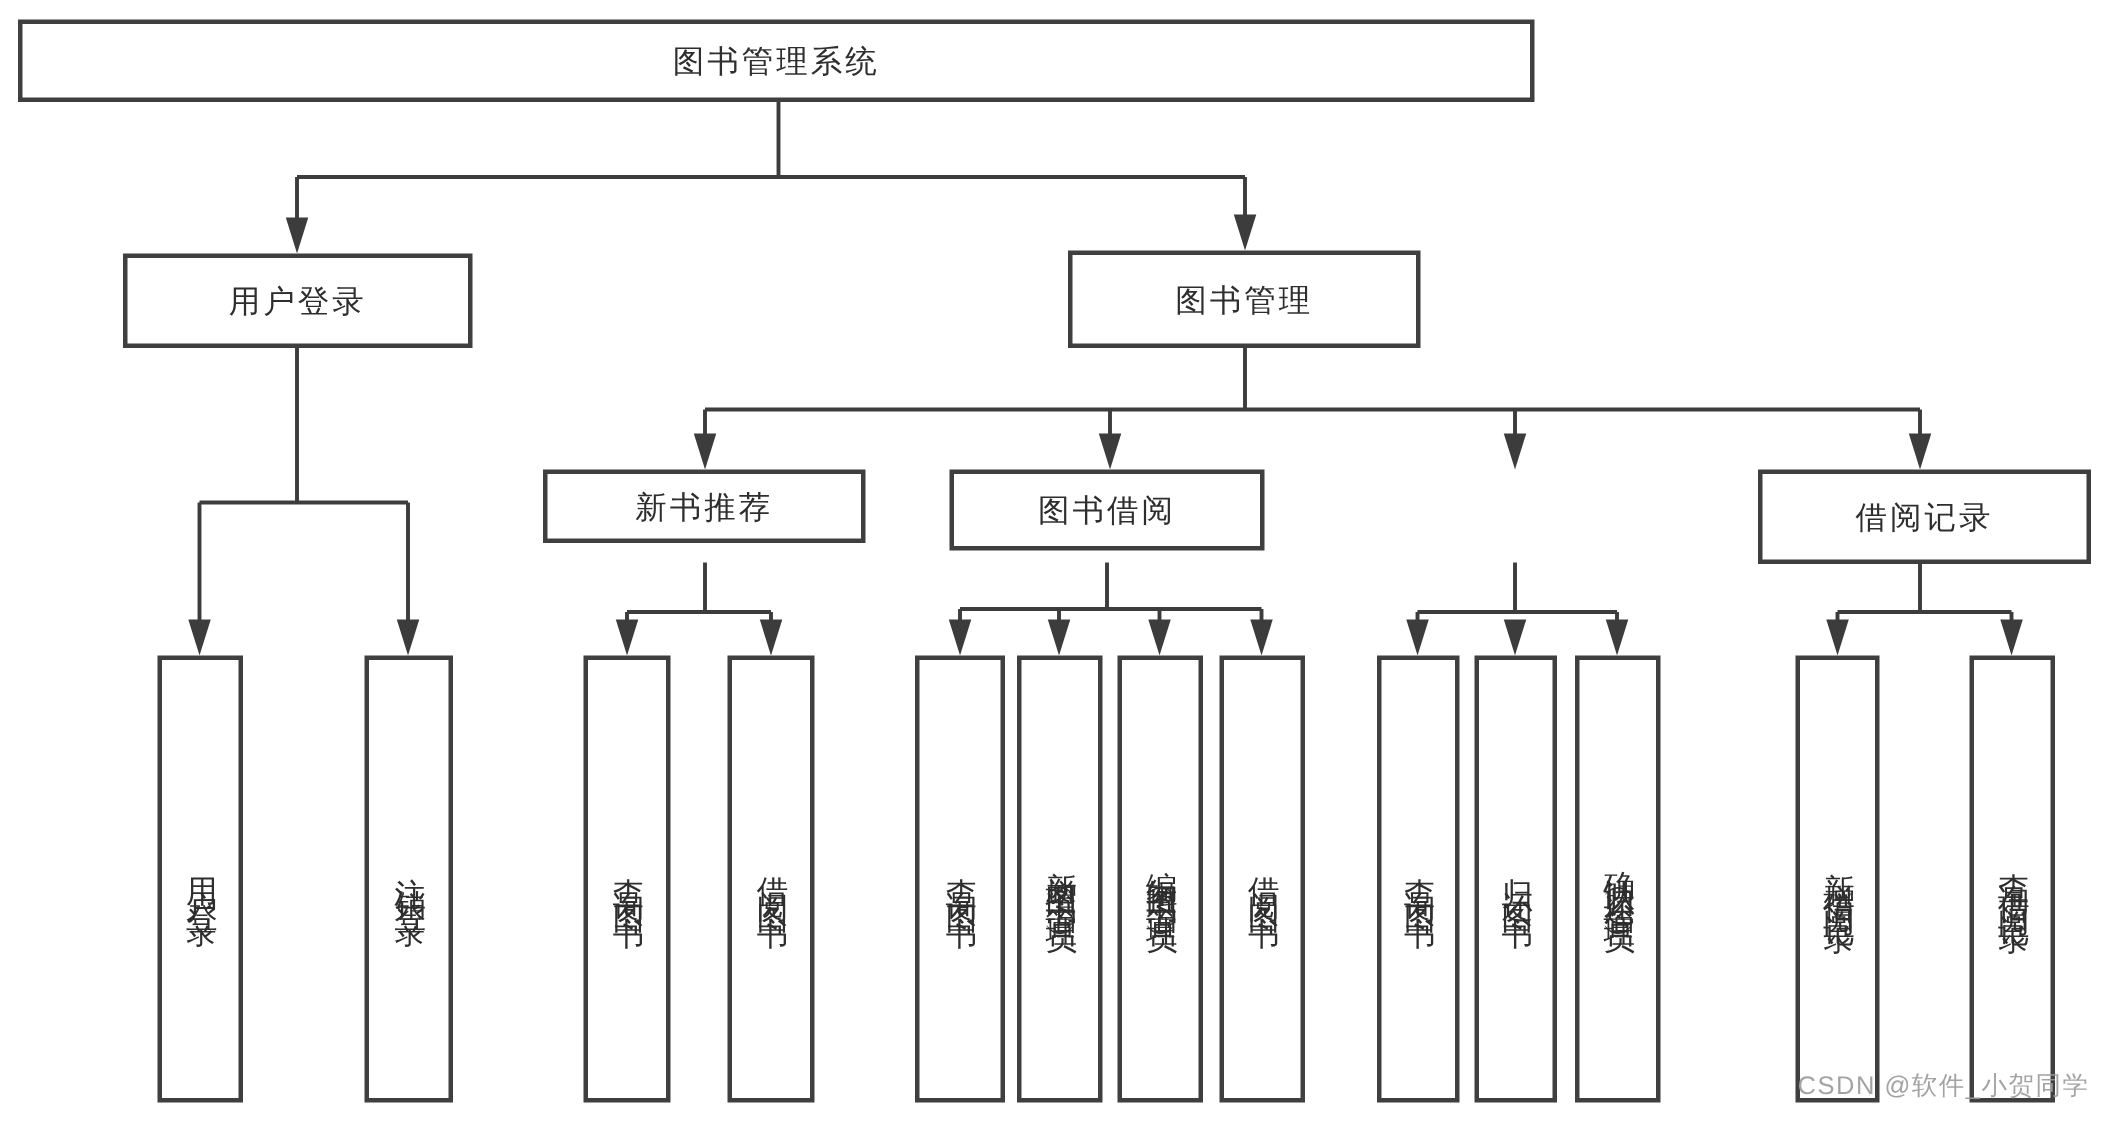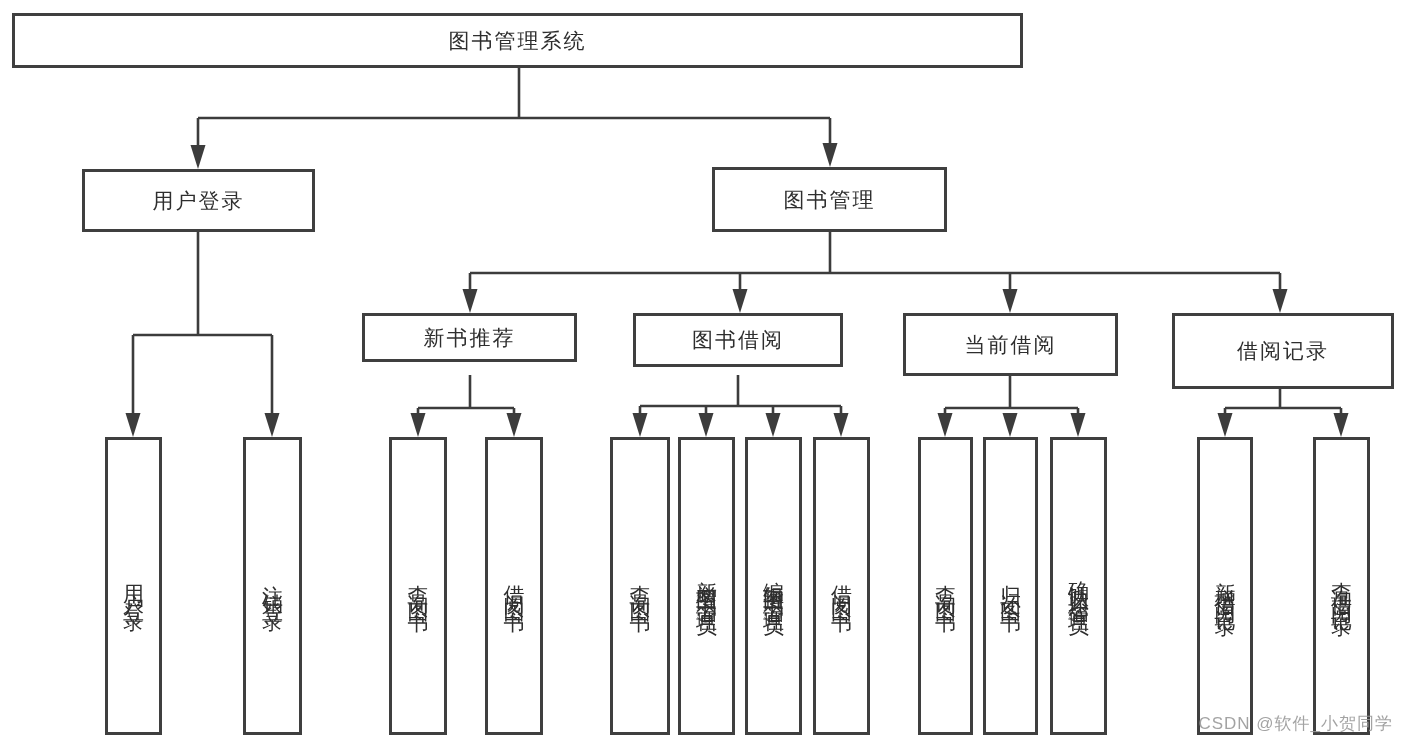--- a/index.html
+++ b/index.html
@@ -139,24 +139,21 @@
   <div class="node" style="left:712px; top:167px; width:235px; height:65px;">
     <span>图书管理</span>
   </div>
 
   <div class="node" style="left:362px; top:313px; width:215px; height:49px;">
     <span>新书推荐</span>
   </div>
   <div class="node" style="left:633px; top:313px; width:210px; height:54px;">
     <span>图书借阅</span>
   </div>
-  <div class="node" style="left:903px; top:313px; width:215px; height:63px;">
-    <span>当前借阅</span>
-  </div>
-  <div class="node" style="left:1172px; top:313px; width:222px; height:76px;">
+  <div class="node" style="left:1172px; top:313px; width:222px; height:63px;">
     <span>借阅记录</span>
   </div>
 
   <div class="leaf" style="left:105px; top:437px; width:57px; height:298px;">
     <span>用户登录</span>
   </div>
   <div class="leaf" style="left:243px; top:437px; width:59px; height:298px;">
     <span>注销登录</span>
   </div>
 

